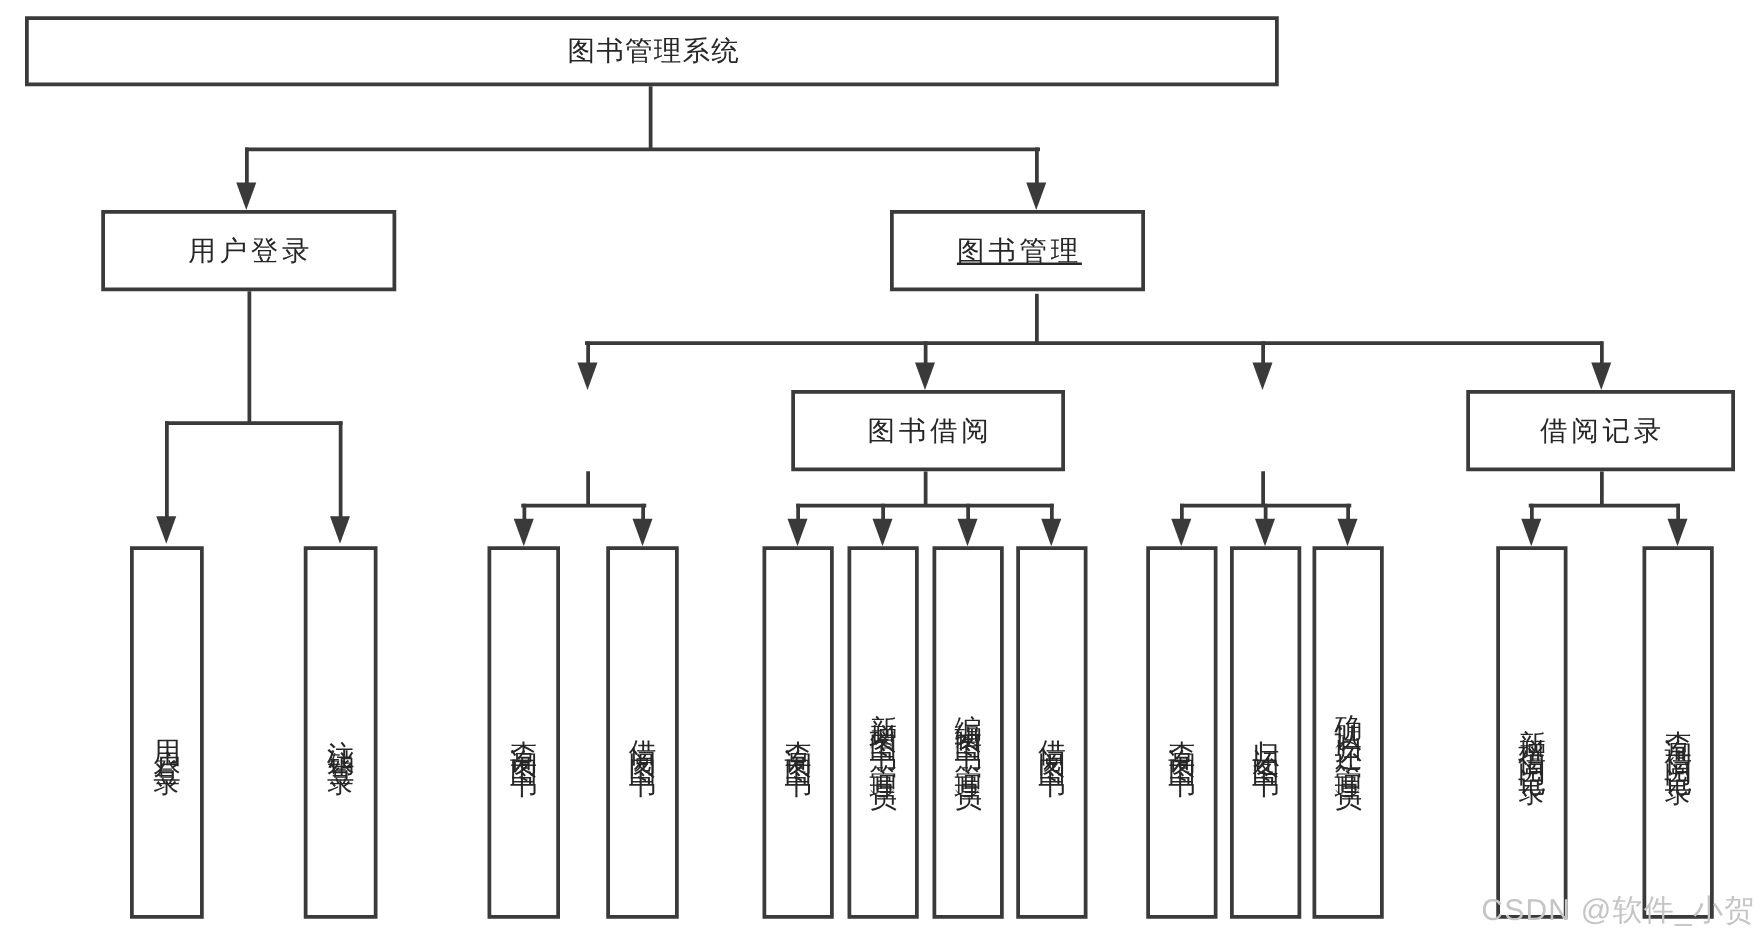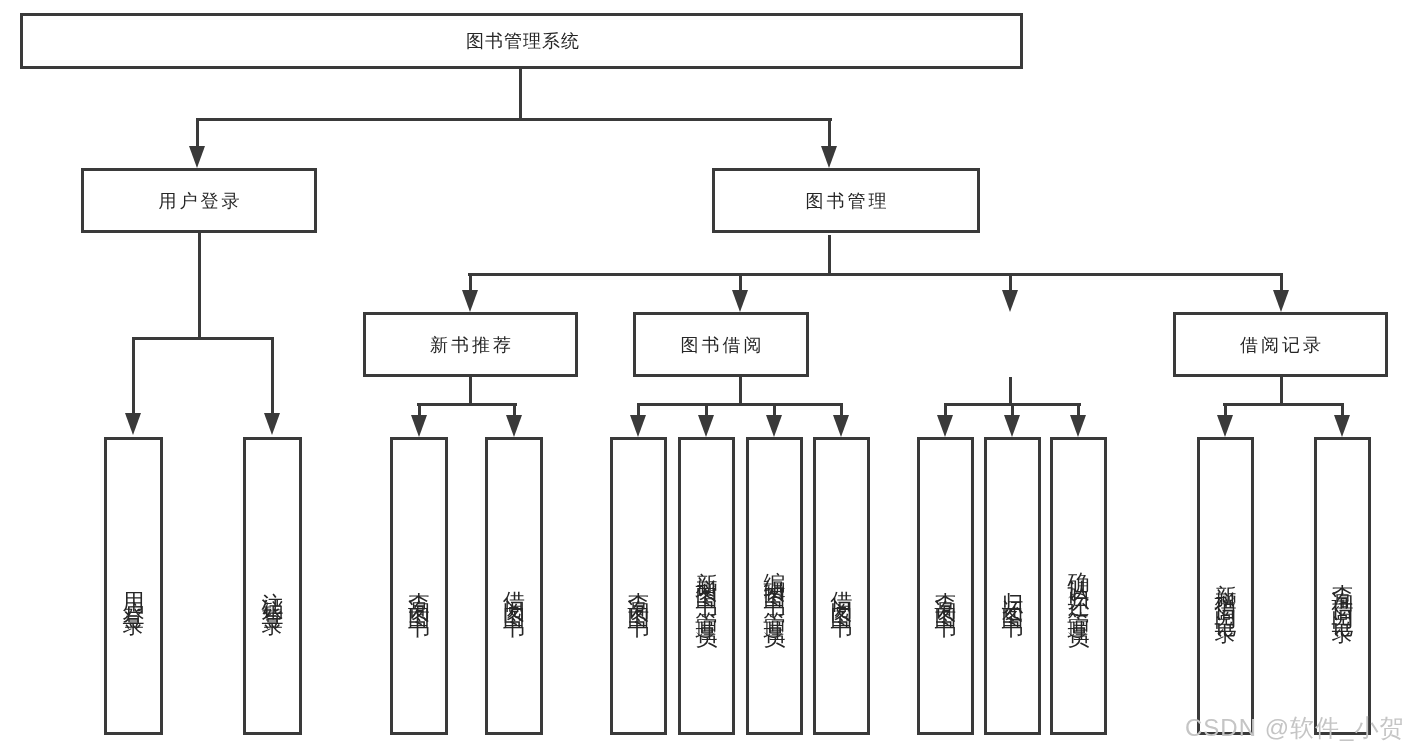--- a/index.html
+++ b/index.html
@@ -17,21 +17,21 @@
   }
   .box {
     position: absolute;
     box-sizing: border-box;
     background: #ffffff;
     border: 3px solid #3a3a3a;
     display: flex;
     align-items: center;
     justify-content: center;
     color: #262626;
-    font-size: 18px;
+    font-size: 22px;
     letter-spacing: 3px;
     z-index: 2;
     line-height: 1;
   }
   .hlabel { text-indent: 3px; }
   .root-label { letter-spacing: 1px; }
   .vbox {
     writing-mode: vertical-rl;
     text-orientation: mixed;
     font-size: 22px;
@@ -71,42 +71,41 @@
   <div class="box hlabel root-label" style="left:20px; top:13px; width:1003px; height:56px;">图书管理系统</div>
 
   <div class="line" style="left:519px; top:68px; width:3px; height:52px;"></div>
   <div class="line" style="left:196px; top:118px; width:636px; height:3px;"></div>
   <div class="line" style="left:196px; top:118px; width:3px; height:30px;"></div>
   <div class="arrowhead" style="left:189px; top:146px;"></div>
   <div class="line" style="left:828px; top:118px; width:3px; height:30px;"></div>
   <div class="arrowhead" style="left:821px; top:146px;"></div>
 
   <div class="box hlabel" style="left:81px; top:168px; width:236px; height:65px;">用户登录</div>
-  <div class="box hlabel" style="left:712px; top:168px; width:268px; height:65px;">图书管理</div>
+  <div class="box hlabel" style="left:712px; top:168px; width:204px; height:65px;text-decoration:underline;">图书管理</div>
 
   <div class="line" style="left:198px; top:232px; width:3px; height:108px;"></div>
   <div class="line" style="left:132px; top:337px; width:142px; height:3px;"></div>
   <div class="line" style="left:132px; top:337px; width:3px; height:80px;"></div>
   <div class="arrowhead" style="left:125px; top:413px;"></div>
   <div class="line" style="left:271px; top:337px; width:3px; height:80px;"></div>
   <div class="arrowhead" style="left:264px; top:413px;"></div>
 
   <div class="line" style="left:828px; top:235px; width:3px; height:41px;"></div>
   <div class="line" style="left:468px; top:273px; width:814px; height:3px;"></div>
   <div class="line" style="left:469px; top:273px; width:3px; height:20px;"></div>
   <div class="arrowhead" style="left:462px; top:290px;"></div>
   <div class="line" style="left:739px; top:273px; width:3px; height:20px;"></div>
   <div class="arrowhead" style="left:732px; top:290px;"></div>
   <div class="line" style="left:1009px; top:273px; width:3px; height:20px;"></div>
   <div class="arrowhead" style="left:1002px; top:290px;"></div>
   <div class="line" style="left:1280px; top:273px; width:3px; height:20px;"></div>
   <div class="arrowhead" style="left:1273px; top:290px;"></div>
 
-  <div class="box hlabel" style="left:363px; top:312px; width:215px; height:65px;">新书推荐</div>
-  <div class="box hlabel" style="left:633px; top:312px; width:176px; height:65px;text-align:center;">图书借阅</div>
+  <div class="box hlabel" style="left:633px; top:312px; width:219px; height:65px;text-align:center;">图书借阅</div>
   <div class="box hlabel" style="left:1173px; top:312px; width:215px; height:65px;">借阅记录</div>
 
   <div class="line" style="left:469px; top:377px; width:3px; height:28px;"></div>
   <div class="line" style="left:417px; top:403px; width:100px; height:3px;"></div>
   <div class="line" style="left:418px; top:403px; width:3px; height:14px;"></div>
   <div class="arrowhead" style="left:411px; top:415px;"></div>
   <div class="line" style="left:513px; top:403px; width:3px; height:14px;"></div>
   <div class="arrowhead" style="left:506px; top:415px;"></div>
 
   <div class="line" style="left:739px; top:377px; width:3px; height:28px;"></div>

